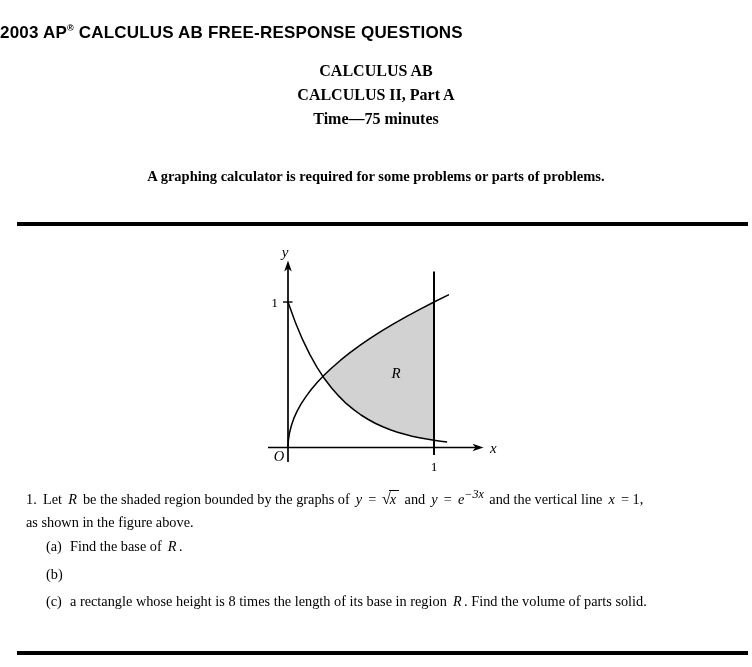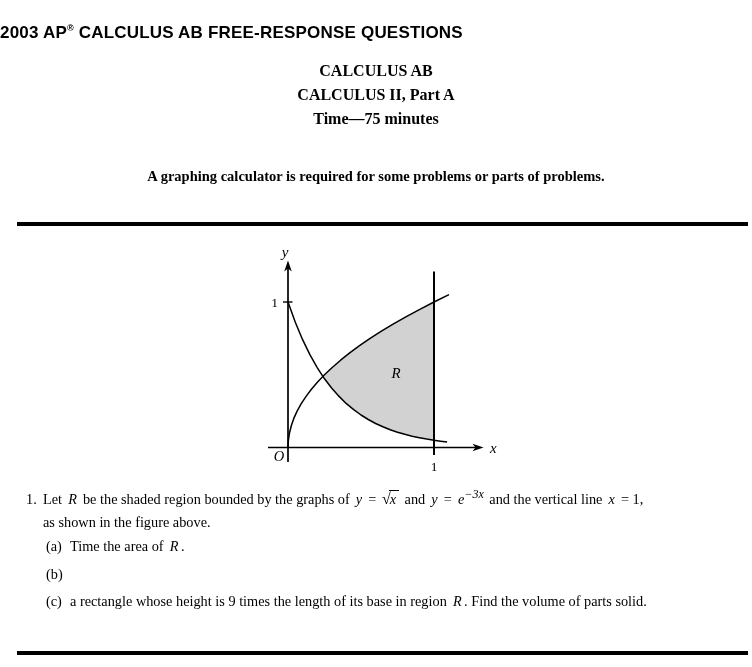--- a/index.html
+++ b/index.html
@@ -25,21 +25,21 @@
   .rule{position:absolute;left:17px;width:731px;height:4px;background:#000}
   .rule-top{top:222px}
   .rule-bot{top:651px}
   svg.fig{position:absolute;left:0;top:0;width:752px;height:667px}
   .fig text{font-family:"Liberation Serif",serif;fill:#000}
   .fig .it{font-style:italic}
   .q{position:absolute;left:26px;top:488px;width:710px;font-size:14.3px}
   .row{display:flex}
   .l1{line-height:22px;white-space:nowrap}
   .qnum{flex:none;width:17px}
-  .l2{margin-left:17px;line-height:22px}
+  .l2{line-height:22px}
   .part{display:flex;margin-top:8px;line-height:19.5px}
   .part-a{margin-top:4px}
   .plabel{flex:none;width:24px;margin-left:20px}
   .ptext{white-space:nowrap}
   .mv{font-style:italic;padding:0 2.5px}
   .mvt{font-style:italic;padding-left:2.5px}
   .sup{font-size:12px;font-style:italic;position:relative;top:-6px;padding-right:2px}
   .sqrt{white-space:nowrap;padding:0 2px}
   .rsign{font-size:16px}
   .rarg{font-style:italic;border-top:1.3px solid #000;padding:0 3px 0 1px;margin-left:-2px}
@@ -87,28 +87,28 @@
 
 <div class="q">
   <div class="row l1">
     <span class="qnum">1.</span>
     <span><span>Let </span><span class="mv">R</span><span> be the shaded region bounded by the graphs of </span><span class="mv">y</span><span> = </span><span class="sqrt"><span class="rsign">√</span><span class="rarg">x</span></span><span> and </span><span class="mv">y</span><span> = </span><span class="mvt">e</span><span class="sup">−3x</span><span> and the vertical line </span><span class="mv">x</span><span> = 1,</span></span>
   </div>
   <div class="l2">as shown in the figure above.</div>
 
   <div class="part part-a">
     <span class="plabel">(a)</span>
-    <span class="ptext"><span>Time the area of </span><span class="mv">R</span><span>.</span></span>
+    <span class="ptext"><span>Find the base of </span><span class="mv">R</span><span>.</span></span>
   </div>
 
   <div class="part">
     <span class="plabel">(b)</span>
   </div>
 
   <div class="part">
     <span class="plabel">(c)</span>
     <span>
-      <div class="ptext"><span>a rectangle whose height is 9 times the length of its base in region </span><span class="mv">R</span><span>. Find the volume of parts solid.</span></div>
+      <div class="ptext"><span>a rectangle whose height is 8 times the length of its base in region </span><span class="mv">R</span><span>. Find the volume of parts solid.</span></div>
     </span>
   </div>
 </div>
 
 <div class="rule rule-bot"></div>
 
 </body></html>

